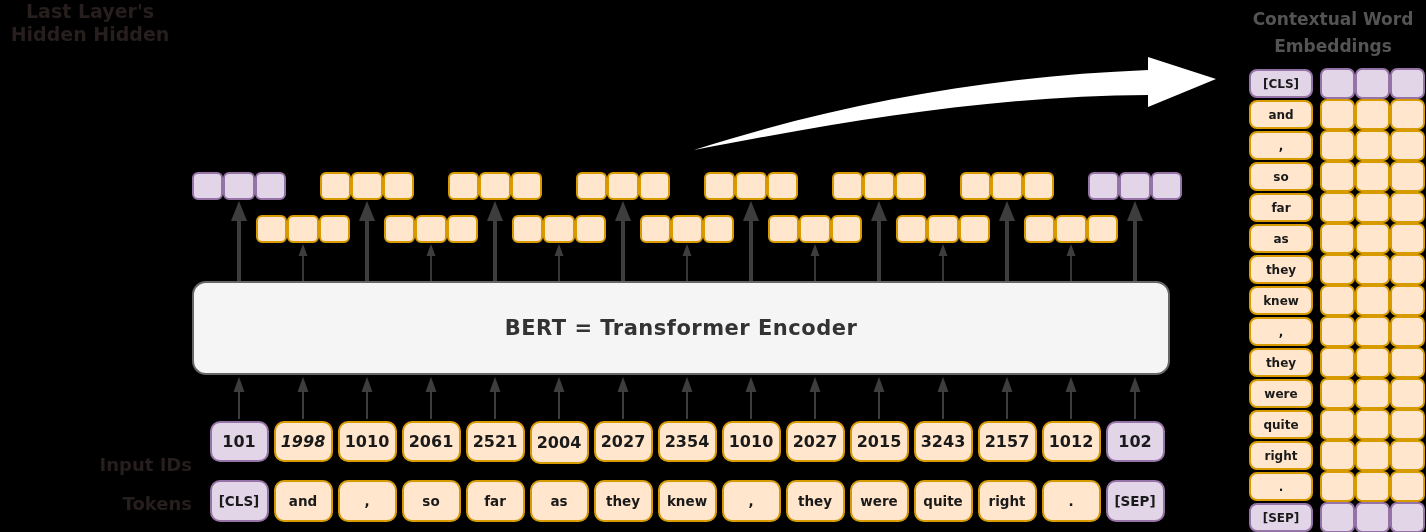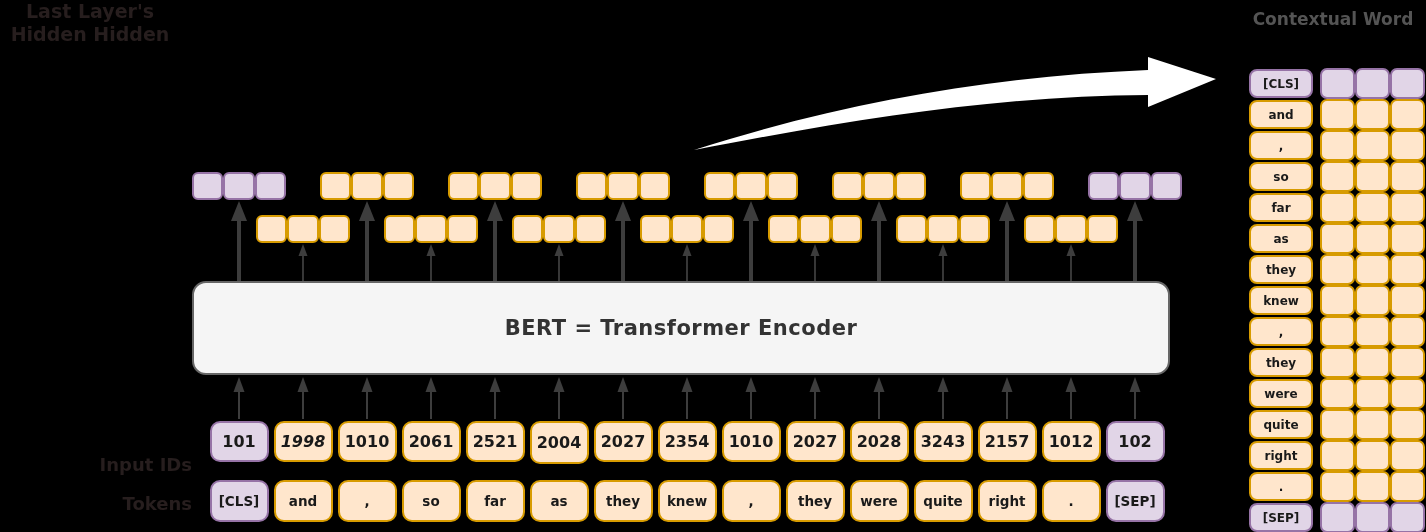--- a/index.html
+++ b/index.html
@@ -102,20 +102,21 @@
   </div>
   <div class="abs rowlabel" style="left:0;top:454px;width:192px;">Input IDs</div>
   <div class="abs rowlabel" style="left:0;top:493px;width:192px;">Tokens</div>
 
   <div id="bertbox" style="left:192px;top:281px;width:978px;height:94px;">
     <span>BERT = Transformer Encoder</span>
   </div>
 
   <div id="emb-title" class="abs" style="left:1240px;top:6px;width:186px;">
     <div>Contextual Word</div>
+    <div>Embeddings</div>
   </div>
 
   <div id="generated">
       <div class="bx mainbox purple" style="left: 209.5px; top: 421px; width: 59px; height: 41px;">101</div>
       <div class="bx tokbox purple" style="left: 209.5px; top: 480px; width: 59px; height: 42px;">[CLS]</div>
       <div class="bx hcell purple" style="left: 192px; top: 172px; width: 31.3333px; height: 28px;"></div>
       <div class="bx hcell purple" style="left: 223.333px; top: 172px; width: 31.3333px; height: 28px;"></div>
       <div class="bx hcell purple" style="left: 254.667px; top: 172px; width: 31.3333px; height: 28px;"></div>
       <div class="bx ptok purple" style="left: 1249px; top: 69px; width: 64px; height: 29px;">[CLS]</div>
       <div class="bx ecell purple" style="left: 1320px; top: 68px; width: 35px; height: 31px;"></div>
@@ -195,21 +196,21 @@
       <div class="bx ecell orange" style="left: 1390px; top: 316px; width: 35px; height: 31px;"></div>
       <div class="bx mainbox orange" style="left: 785.5px; top: 421px; width: 59px; height: 41px;">2027</div>
       <div class="bx tokbox orange" style="left: 785.5px; top: 480px; width: 59px; height: 42px;">they</div>
       <div class="bx hcell orange" style="left: 768px; top: 215px; width: 31.3333px; height: 28px;"></div>
       <div class="bx hcell orange" style="left: 799.333px; top: 215px; width: 31.3333px; height: 28px;"></div>
       <div class="bx hcell orange" style="left: 830.667px; top: 215px; width: 31.3333px; height: 28px;"></div>
       <div class="bx ptok orange" style="left: 1249px; top: 348px; width: 64px; height: 29px;">they</div>
       <div class="bx ecell orange" style="left: 1320px; top: 347px; width: 35px; height: 31px;"></div>
       <div class="bx ecell orange" style="left: 1355px; top: 347px; width: 35px; height: 31px;"></div>
       <div class="bx ecell orange" style="left: 1390px; top: 347px; width: 35px; height: 31px;"></div>
-      <div class="bx mainbox orange" style="left: 849.5px; top: 421px; width: 59px; height: 41px;">2028</div>
+      <div class="bx mainbox orange" style="left: 849.5px; top: 421px; width: 59px; height: 41px;">2015</div>
       <div class="bx tokbox orange" style="left: 849.5px; top: 480px; width: 59px; height: 42px;">were</div>
       <div class="bx hcell orange" style="left: 832px; top: 172px; width: 31.3333px; height: 28px;"></div>
       <div class="bx hcell orange" style="left: 863.333px; top: 172px; width: 31.3333px; height: 28px;"></div>
       <div class="bx hcell orange" style="left: 894.667px; top: 172px; width: 31.3333px; height: 28px;"></div>
       <div class="bx ptok orange" style="left: 1249px; top: 379px; width: 64px; height: 29px;">were</div>
       <div class="bx ecell orange" style="left: 1320px; top: 378px; width: 35px; height: 31px;"></div>
       <div class="bx ecell orange" style="left: 1355px; top: 378px; width: 35px; height: 31px;"></div>
       <div class="bx ecell orange" style="left: 1390px; top: 378px; width: 35px; height: 31px;"></div>
       <div class="bx mainbox orange" style="left: 913.5px; top: 421px; width: 59px; height: 41px;">3243</div>
       <div class="bx tokbox orange" style="left: 913.5px; top: 480px; width: 59px; height: 42px;">quite</div>

